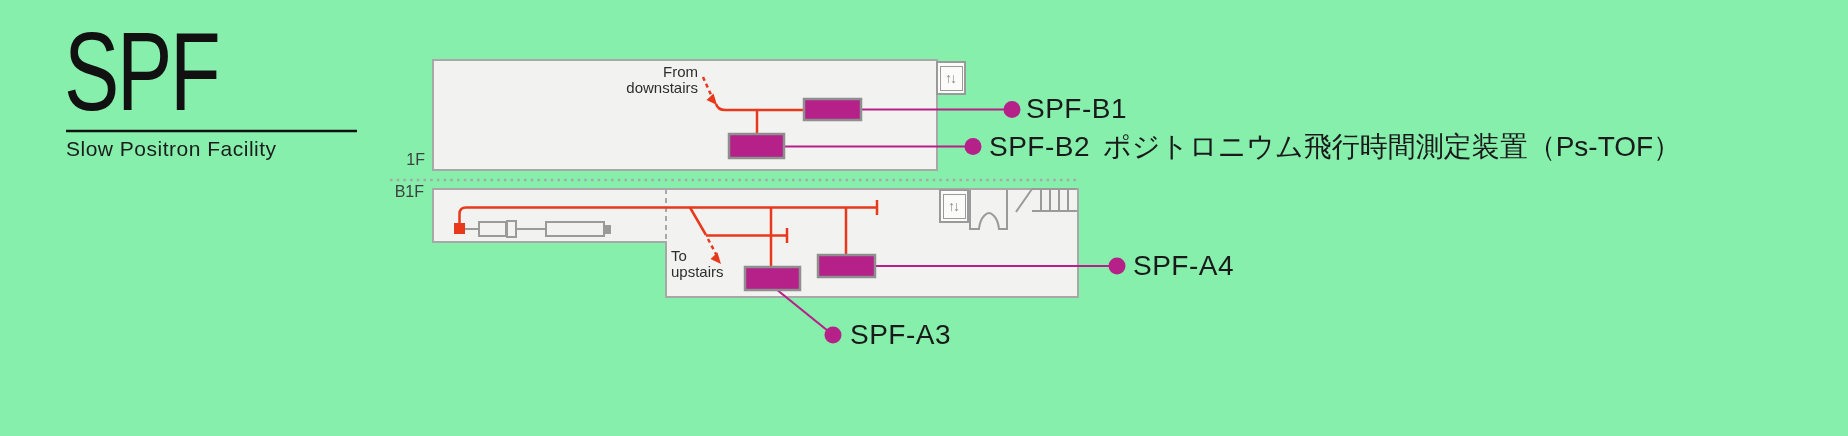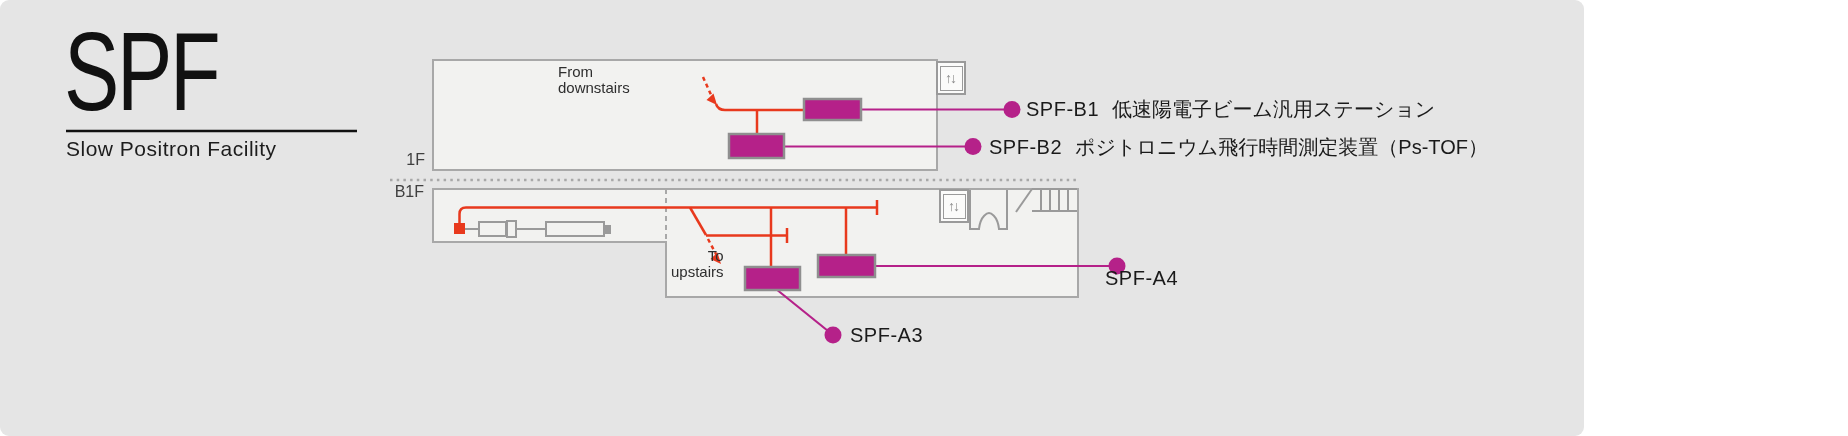--- a/index.html
+++ b/index.html
@@ -1,38 +1,38 @@
 <!DOCTYPE html>
 <html><head>
 <meta charset="utf-8">
 <style>
   html,body{margin:0;padding:0;background:#ffffff;}
-  .canvas{position:relative;width:1584px;height:436px;background:#e5e5e5;overflow:hidden;
-          font-family:"Liberation Sans","DejaVu Sans",sans-serif;color:#1a1a1a;border-radius:9px;}
+  .canvas{position:relative;width:1848px;height:436px;background:#86efac;overflow:hidden;
+          font-family:"Liberation Sans","DejaVu Sans",sans-serif;color:#1a1a1a;}
   .abs{position:absolute;}
   svg.floorplan{position:absolute;left:0;top:0;}
 
   .spf-title{left:64px;top:16px;font-size:112px;line-height:1.0;font-weight:500;color:#111;
              letter-spacing:-3px;transform:scaleX(.74);transform-origin:left top;white-space:nowrap;}
   .subtitle{left:66px;top:137px;font-size:21px;letter-spacing:.5px;color:#1c1c1c;white-space:nowrap;}
 
   .floor-label{width:52px;text-align:right;font-size:16px;color:#3f3f3f;}
   #f1-label{left:373px;top:151px;}
   #b1f-label{left:372px;top:183px;}
 
   .annot{font-size:15px;line-height:16px;color:#2e2e2e;white-space:nowrap;}
-  #from-annot{left:558px;top:64px;width:140px;text-align:left;}
-  #to-annot{left:671px;top:248px;text-align:right;}
+  #from-annot{left:558px;top:64px;width:140px;text-align:right;}
+  #to-annot{left:671px;top:248px;text-align:left;}
 
-  .station{display:flex;align-items:baseline;gap:13px;font-size:20px;line-height:32px;
+  .station{display:flex;align-items:baseline;gap:13px;font-size:28px;line-height:32px;
            color:#1a1a1a;white-space:nowrap;}
   .station .code{letter-spacing:.5px;}
   #st-b1{left:1026px;top:93px;}
   #st-b2{left:989px;top:131px;}
-  #st-a4{left:1105px;top:250px;margin-top:12px;}
+  #st-a4{left:1133px;top:250px;}
   #st-a3{left:850px;top:319px;}
 
   .elevator{width:26px;height:30px;border:2px solid #9a9a9a;background:#fbfbfa;
             display:flex;align-items:center;justify-content:center;}
   .elevator-inner{width:19px;height:23px;border:1.5px solid #9a9a9a;display:flex;align-items:center;
                   justify-content:center;font-size:14px;color:#8a8a8a;letter-spacing:-2px;padding-right:2px;}
   #elev-1f{left:936px;top:61px;}
   #elev-b1f{left:939px;top:189px;}
 </style>
 </head>
@@ -129,21 +129,20 @@
 
   <div class="abs elevator" id="elev-1f">
     <div class="elevator-inner">↑↓</div>
   </div>
   <div class="abs elevator" id="elev-b1f">
     <div class="elevator-inner">↑↓</div>
   </div>
 
   <div class="abs station" id="st-b1">
     <span class="code">SPF-B1</span>
-    <span class="name">低速陽電子ビーム汎用ステーション</span>
   </div>
   <div class="abs station" id="st-b2">
     <span class="code">SPF-B2</span>
     <span class="name">ポジトロニウム飛行時間測定装置（Ps-TOF）</span>
   </div>
   <div class="abs station" id="st-a4">
     <span class="code">SPF-A4</span>
   </div>
   <div class="abs station" id="st-a3">
     <span class="code">SPF-A3</span>

